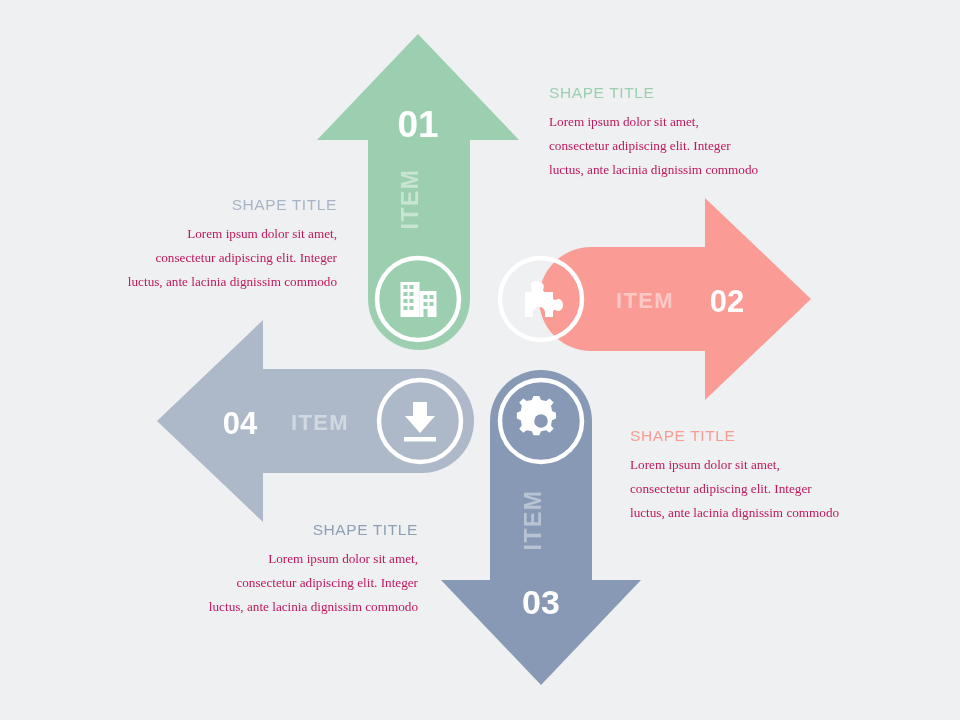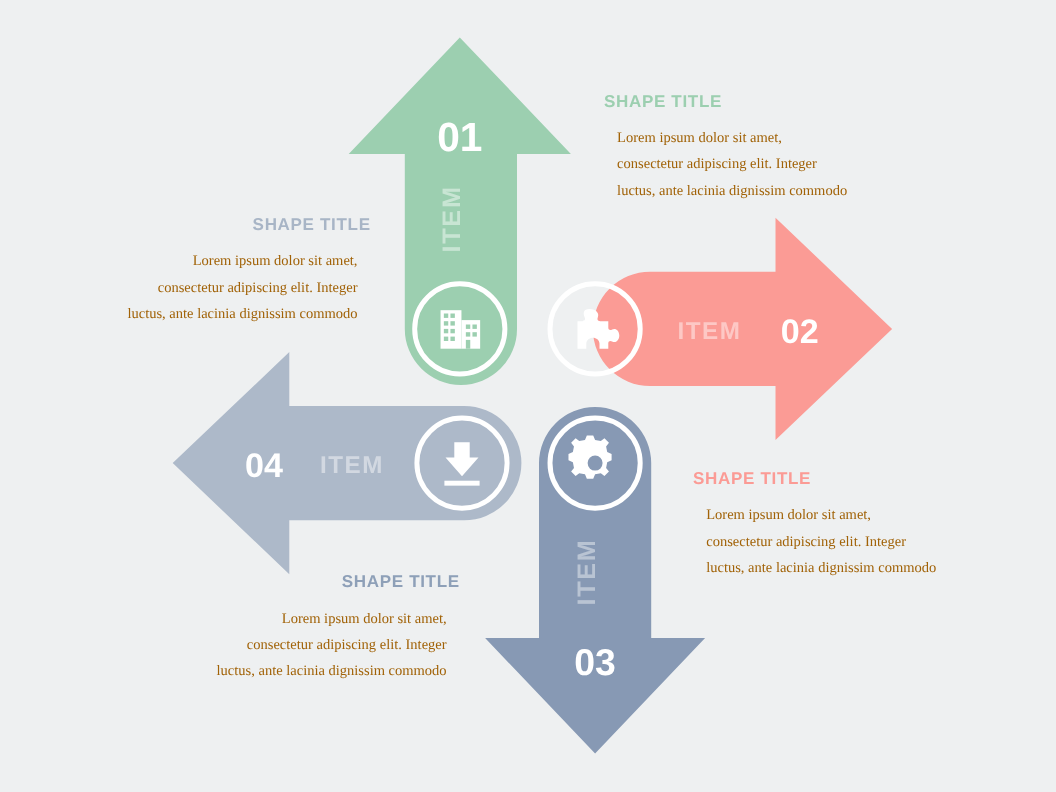--- a/index.html
+++ b/index.html
@@ -25,31 +25,31 @@
     left: 0; top: 0;
     width: 960px;
     height: 720px;
   }
   .txtblock {
     position: absolute;
   }
   .shape-title {
     font-family: "Liberation Sans", sans-serif;
     font-size: 15.5px;
-    font-weight: bold;
+    font-weight: normal;
     letter-spacing: 0.6px;
     margin: 0 0 9px 0;
     line-height: 1.1;
   }
   .shape-body {
     font-family: "Liberation Serif", serif;
     font-size: 13.2px;
-    color: #a16207;
+    color: #be185d;
     line-height: 1.82;
-    margin: 12px;
+    margin: 0;
     white-space: pre-line;
   }
   .tb-green { left: 549px; top: 84px; width: 300px; text-align: left; }
   .tb-green .shape-title { color: #9ccfb0; }
   .tb-blue-left { left: 60px; top: 196px; width: 277px; text-align: right; }
   .tb-blue-left .shape-title { color: #a8b5c6; }
   .tb-pink { left: 630px; top: 427px; width: 300px; text-align: left; }
   .tb-pink .shape-title { color: #fb9b95; }
   .tb-blue-bottom { left: 140px; top: 521px; width: 278px; text-align: right; }
   .tb-blue-bottom .shape-title { color: #8ea0b8; }

